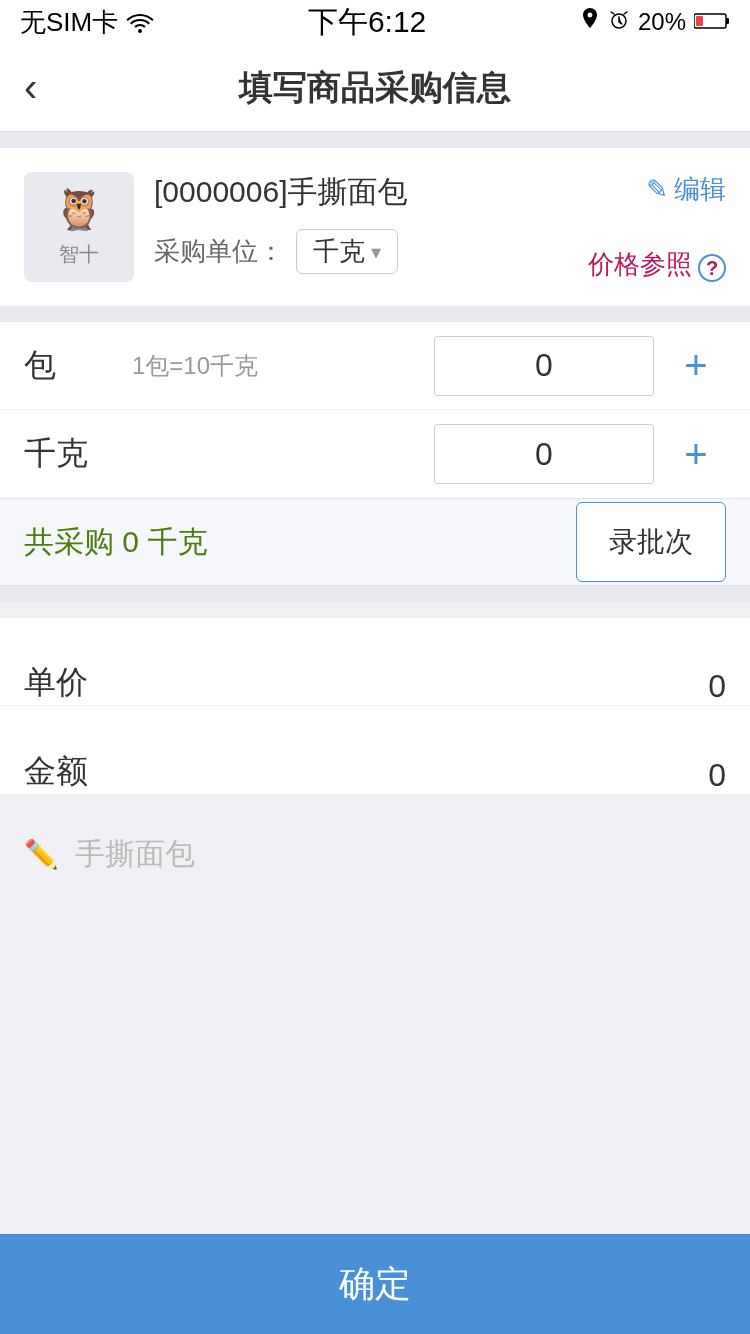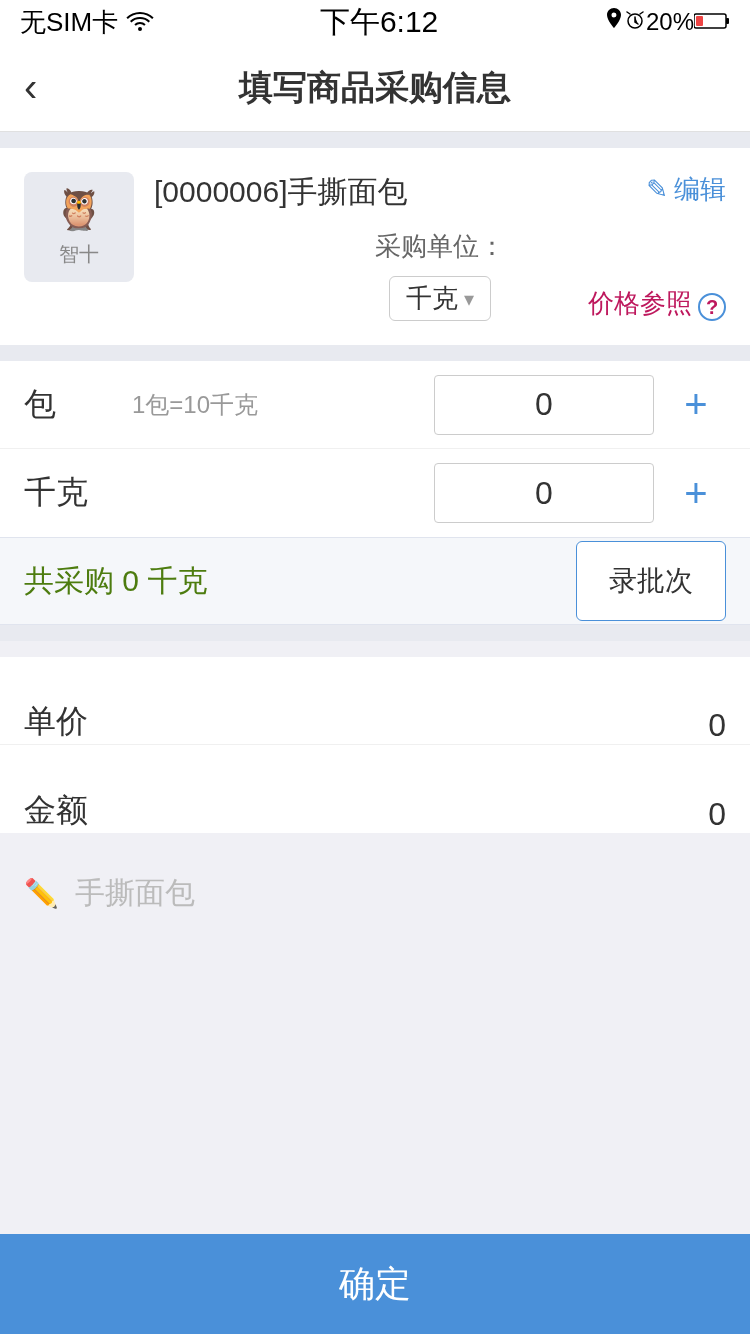--- a/index.html
+++ b/index.html
@@ -18,33 +18,34 @@
       height: 44px;
       background: #fff;
       display: flex;
       align-items: center;
       justify-content: space-between;
       padding: 0 20px;
       font-size: 26px;
     }
     .status-left {
       display: flex;
-      align-items: center;
+      align-items: flex-end;
       gap: 8px;
       font-size: 26px;
       color: #000;
     }
     .status-center {
       font-size: 30px;
       font-weight: 500;
       color: #000;
     }
     .status-right {
       display: flex;
       align-items: center;
+      gap: 8px;
       font-size: 24px;
       color: #000;
     }
 
     
     .nav-bar {
       width: 750px;
       height: 88px;
       background: #fff;
       display: flex;
@@ -109,21 +110,20 @@
       color: #333;
       font-weight: 500;
       margin-bottom: 16px;
     }
     .product-unit-row {
       display: flex;
       align-items: center;
       gap: 12px;
       font-size: 26px;
       color: #666;
-      flex-direction: column;
     }
     .unit-selector {
       border: 1px solid #ccc;
       border-radius: 6px;
       padding: 4px 16px;
       font-size: 26px;
       color: #333;
       display: flex;
       align-items: center;
       gap: 6px;

